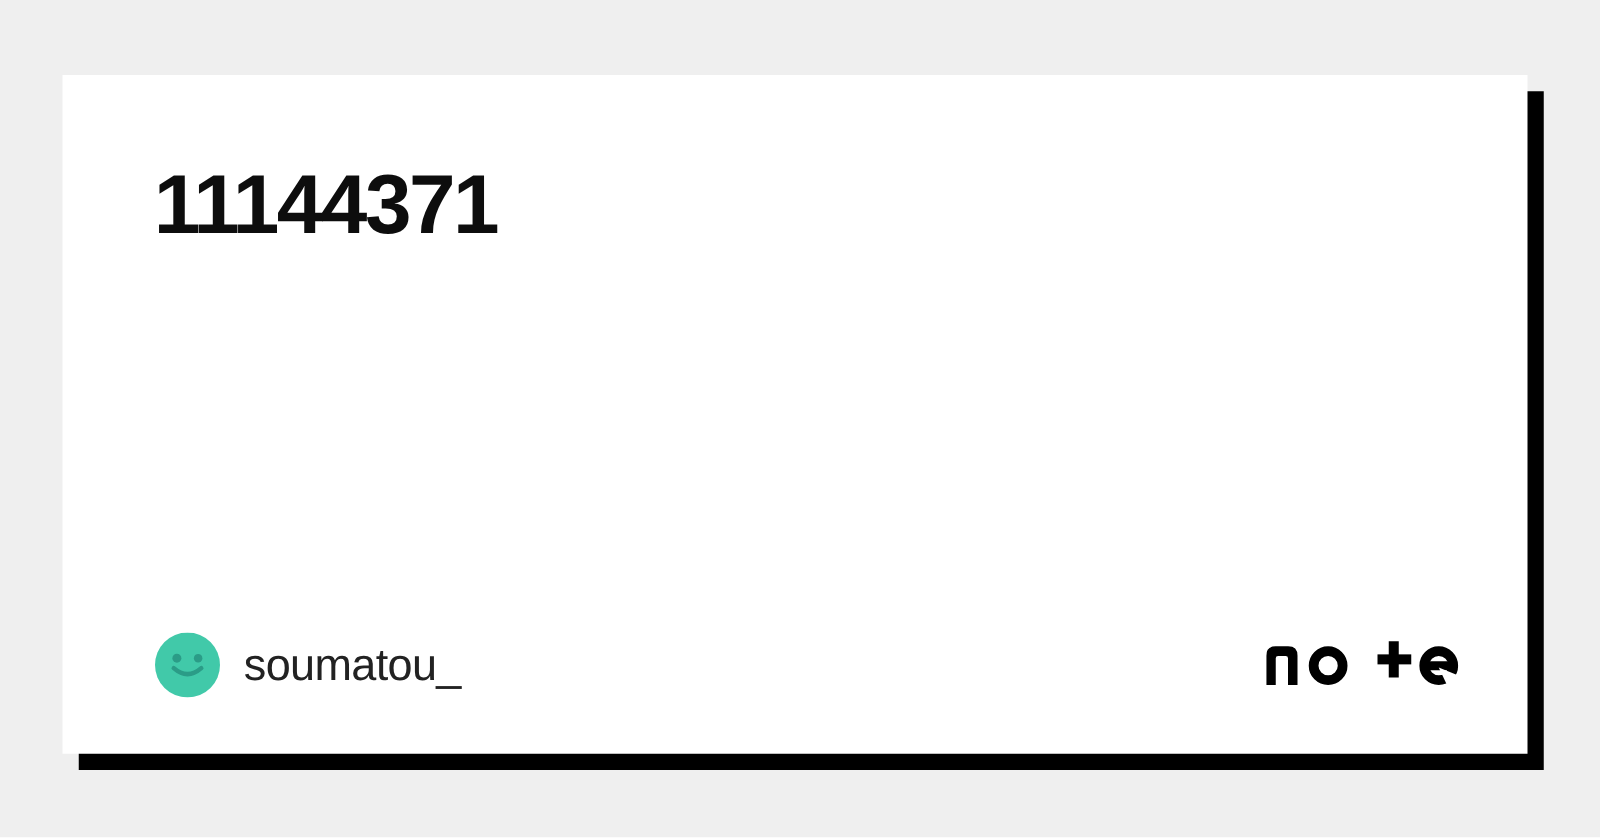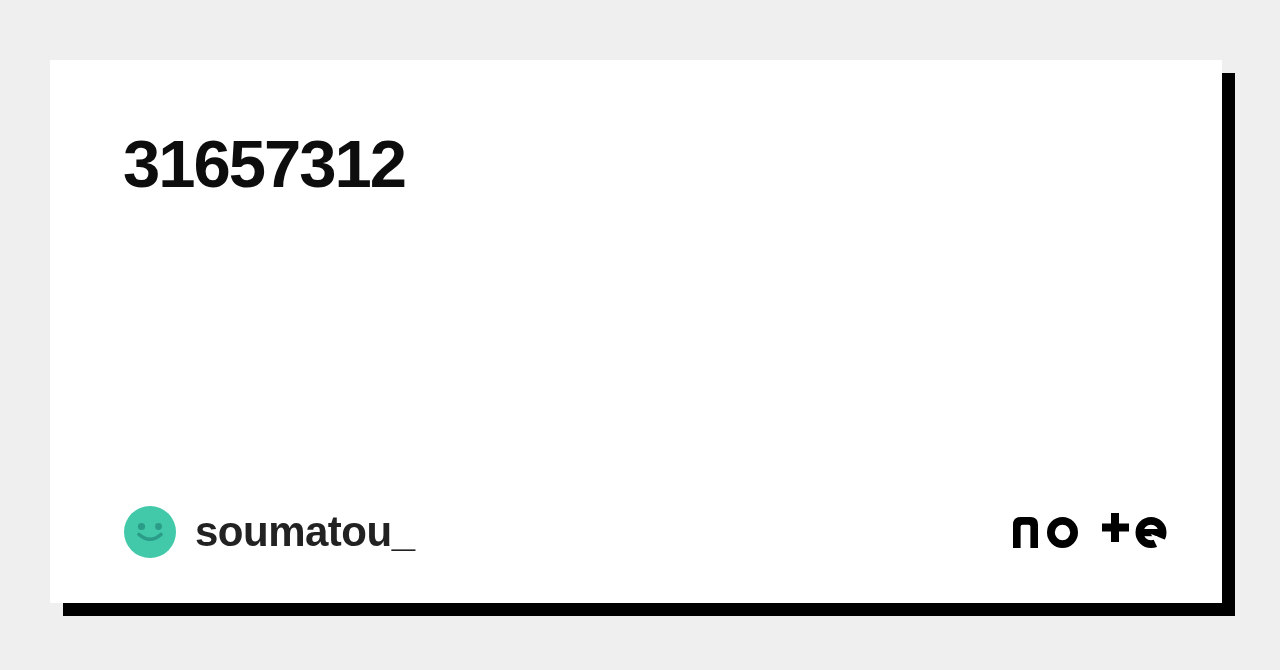--- a/index.html
+++ b/index.html
@@ -53,22 +53,22 @@
   }
   .avatar-circle { fill: var(--avatar, #41c9a9); }
   .avatar-feature { fill: var(--avatar_features, #2b9c87); }
   .avatar-smile {
     stroke: var(--avatar_features, #2b9c87);
     stroke-width: 3.6;
     stroke-linecap: round;
     fill: none;
   }
   .author-name {
-    font-size: 42px;
-    font-weight: 700;
+    font-size: 36px;
+    font-weight: 400;
     letter-spacing: -0.5px;
     color: var(--author_text, #222222);
     white-space: nowrap;
   }
   .brand {
     position: absolute;
     right: 55px;
     top: 452px;
     width: 154px;
     height: 36px;
@@ -87,21 +87,21 @@
     clip: rect(0 0 0 0);
     white-space: nowrap;
   }
 </style>
 </head>
 <body>
 
 <div class="stage">
   <div class="card">
 
-    <h1 class="title">31657312</h1>
+    <h1 class="title">11144371</h1>
 
     <div class="author">
       <svg class="avatar" viewBox="0 0 52 52" aria-hidden="true">
         <circle class="avatar-circle" cx="26" cy="26" r="26"></circle>
         <circle class="avatar-feature" cx="17.5" cy="20.5" r="3.6"></circle>
         <circle class="avatar-feature" cx="34.5" cy="20.5" r="3.4"></circle>
         <path class="avatar-smile" d="M15,28.5 Q26,38 37,28.5"></path>
       </svg>
       <span class="author-name">soumatou_</span>
     </div>

